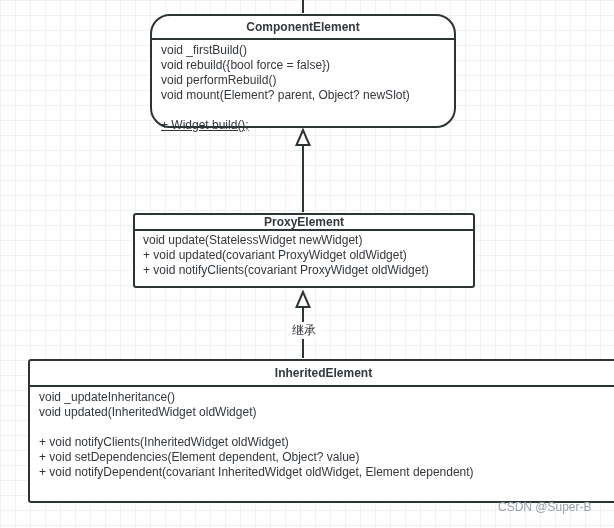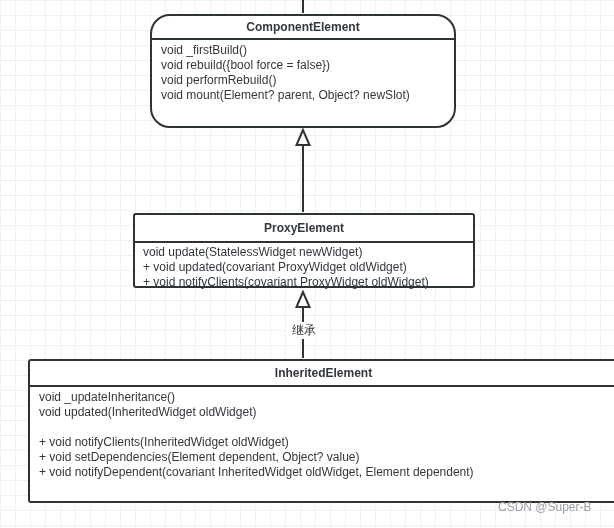--- a/index.html
+++ b/index.html
@@ -44,21 +44,21 @@
     min-height:15px;
     line-height:15px;
     white-space:nowrap;
   }
   .underlined{text-decoration:underline;}
 
   #component-element{left:150px;top:14px;width:306px;height:114px;border-radius:20px;}
   #component-element .uml-title{height:24px;}
 
   #proxy-element{left:133px;top:213px;width:342px;height:75px;}
-  #proxy-element .uml-title{height:28px;text-align:right;}
+  #proxy-element .uml-title{height:16px;text-align:right;}
   #proxy-element .uml-members{padding-top:2px;padding-left:8px;}
 
   #inherited-element{left:28px;top:359px;width:591px;height:144px;}
   #inherited-element .uml-title{height:26px;}
 
   #edges{
     position:absolute;left:0;top:0;width:614px;height:528px;
     pointer-events:none;
   }
   #edges line{stroke:var(--border);stroke-width:2;}
@@ -101,20 +101,21 @@
 </svg>
 
 <div class="uml-class" id="component-element">
   <div class="uml-title">ComponentElement</div>
   <div class="uml-members">
     <div class="m-line">void _firstBuild()</div>
     <div class="m-line">void rebuild({bool force = false})</div>
     <div class="m-line">void performRebuild()</div>
     <div class="m-line">void mount(Element? parent, Object? newSlot)</div>
     <div class="m-line"></div>
+    <div class="m-line underlined">+ Widget build();</div>
   </div>
 </div>
 
 <div class="uml-class" id="proxy-element">
   <div class="uml-title">ProxyElement</div>
   <div class="uml-members">
     <div class="m-line">void update(StatelessWidget newWidget)</div>
     <div class="m-line">+ void updated(covariant ProxyWidget oldWidget)</div>
     <div class="m-line">+ void notifyClients(covariant ProxyWidget oldWidget)</div>
   </div>

